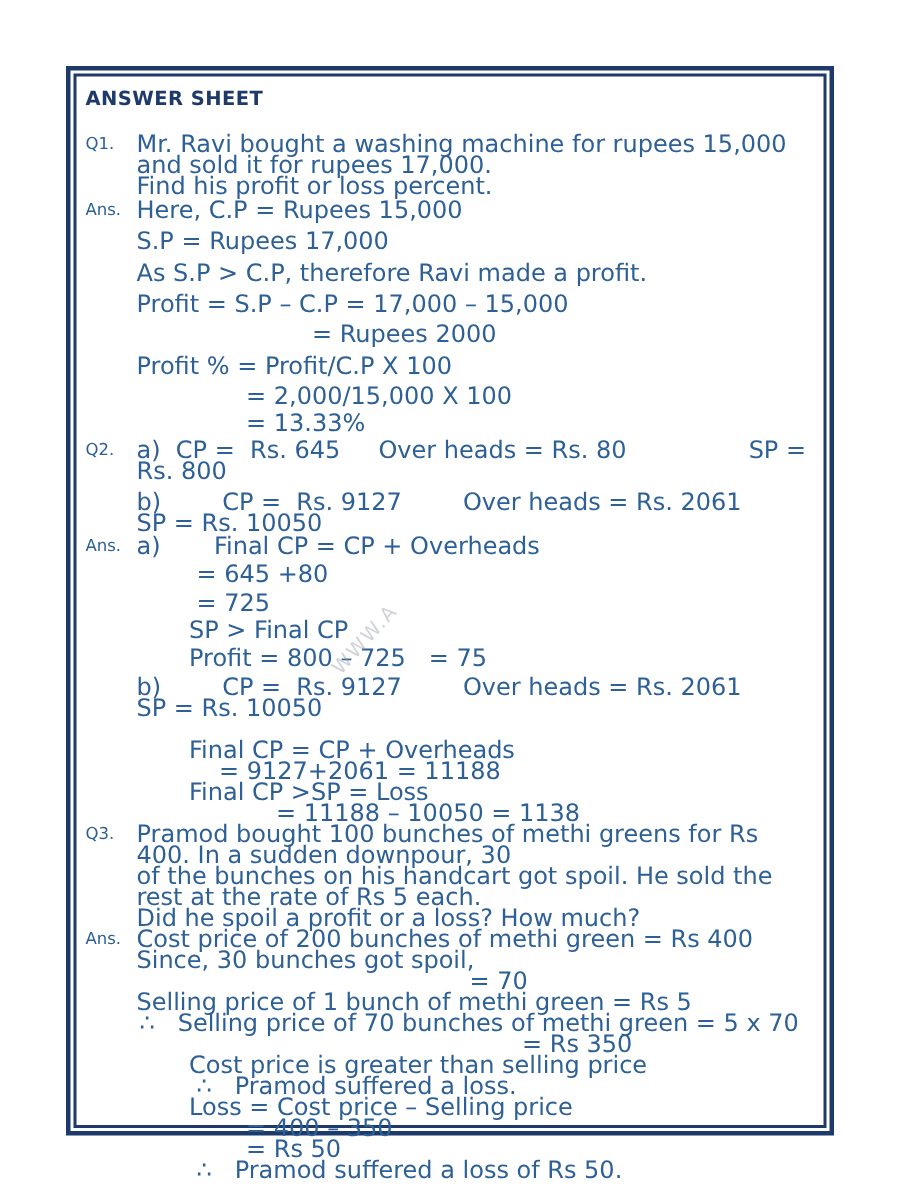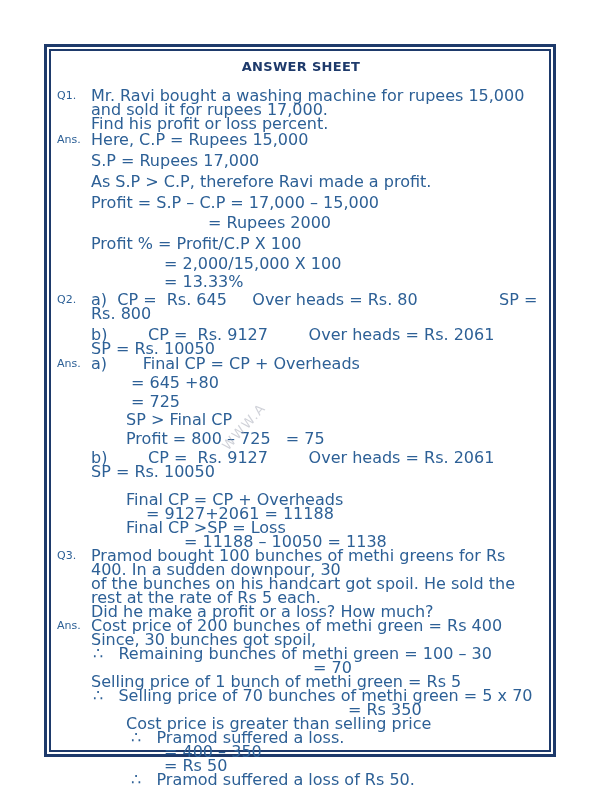--- a/index.html
+++ b/index.html
@@ -11,21 +11,21 @@
   .frame{
     position:absolute;left:44px;top:44px;width:512px;height:713px;
     border:3px solid #1e3a6b;box-sizing:border-box;
   }
   .inner{
     position:absolute;left:2px;top:2px;right:2px;bottom:2px;
     border:2px solid #1e3a6b;box-sizing:border-box;
     padding:5px 4px 0 6px;
   }
   .heading{
-    text-align:center;color:#1e3a6b;font-weight:bold;
+    text-align:left;color:#1e3a6b;font-weight:bold;
     font-size:13px;line-height:17px;margin:2px 0 14px 0;letter-spacing:.3px;
   }
   .row{display:flex;align-items:flex-start;}
   .lab{
     flex:none;width:34px;color:#2d6096;font-size:11px;line-height:14px;
     white-space:pre;
   }
   .rbody{flex:1;color:#2d6096;font-size:16px;line-height:14px;min-width:0;}
   .line{white-space:pre-wrap;}
   .watermark{
@@ -83,35 +83,35 @@
               <div class="line" style="padding-left: 55px; margin-bottom: 0px;">= 9127+2061 = 11188</div>
               <div class="line" style="padding-left: 35px; margin-bottom: 0px;">Final CP &gt;SP = Loss</div>
               <div class="line" style="padding-left: 93px; margin-bottom: 0px;">= 11188 – 10050 = 1138</div>
             </div>
           </div>
           <div class="row">
             <div class="lab">Q3.</div>
             <div class="rbody">
               <div class="line" style="margin-bottom: 0px;">Pramod bought 100 bunches of methi greens for Rs 400. In a sudden downpour, 30</div>
               <div class="line" style="margin-bottom: 0px;">of the bunches on his handcart got spoil. He sold the rest at the rate of Rs 5 each.</div>
-              <div class="line" style="margin-bottom: 0px;">Did he make a profit or a loss? How much?</div>
+              <div class="line" style="margin-bottom: 0px;">Did he spoil a profit or a loss? How much?</div>
             </div>
           </div>
           <div class="row">
             <div class="lab">Ans.</div>
             <div class="rbody">
               <div class="line" style="margin-bottom: 0px;">Cost price of 200 bunches of methi green = Rs 400</div>
               <div class="line" style="margin-bottom: 0px;">Since, 30 bunches got spoil,</div>
-              <div class="line" style="padding-left: 2px; margin-bottom: 0px;">∴   Remaining bunches of methi green = 100 – 30</div>
               <div class="line" style="padding-left: 222px; margin-bottom: 0px;">= 70</div>
               <div class="line" style="margin-bottom: 0px;">Selling price of 1 bunch of methi green = Rs 5</div>
               <div class="line" style="padding-left: 2px; margin-bottom: 0px;">∴   Selling price of 70 bunches of methi green = 5 x 70</div>
               <div class="line" style="padding-left: 257px; margin-bottom: 0px;">= Rs 350</div>
               <div class="line" style="padding-left: 35px; margin-bottom: 0px;">Cost price is greater than selling price</div>
               <div class="line" style="padding-left: 40px; margin-bottom: 0px;">∴   Pramod suffered a loss.</div>
+              <div class="line" style="padding-left: 35px; margin-bottom: 0px;">Loss = Cost price – Selling price</div>
               <div class="line" style="padding-left: 73px; margin-bottom: 0px;">= 400 – 350</div>
               <div class="line" style="padding-left: 73px; margin-bottom: 0px;">= Rs 50</div>
               <div class="line" style="padding-left: 40px; margin-bottom: 0px;">∴   Pramod suffered a loss of Rs 50.</div>
             </div>
           </div>
         </div>
       <div class="watermark">WWW.A</div>
     </div>
   </div>
 </div>

